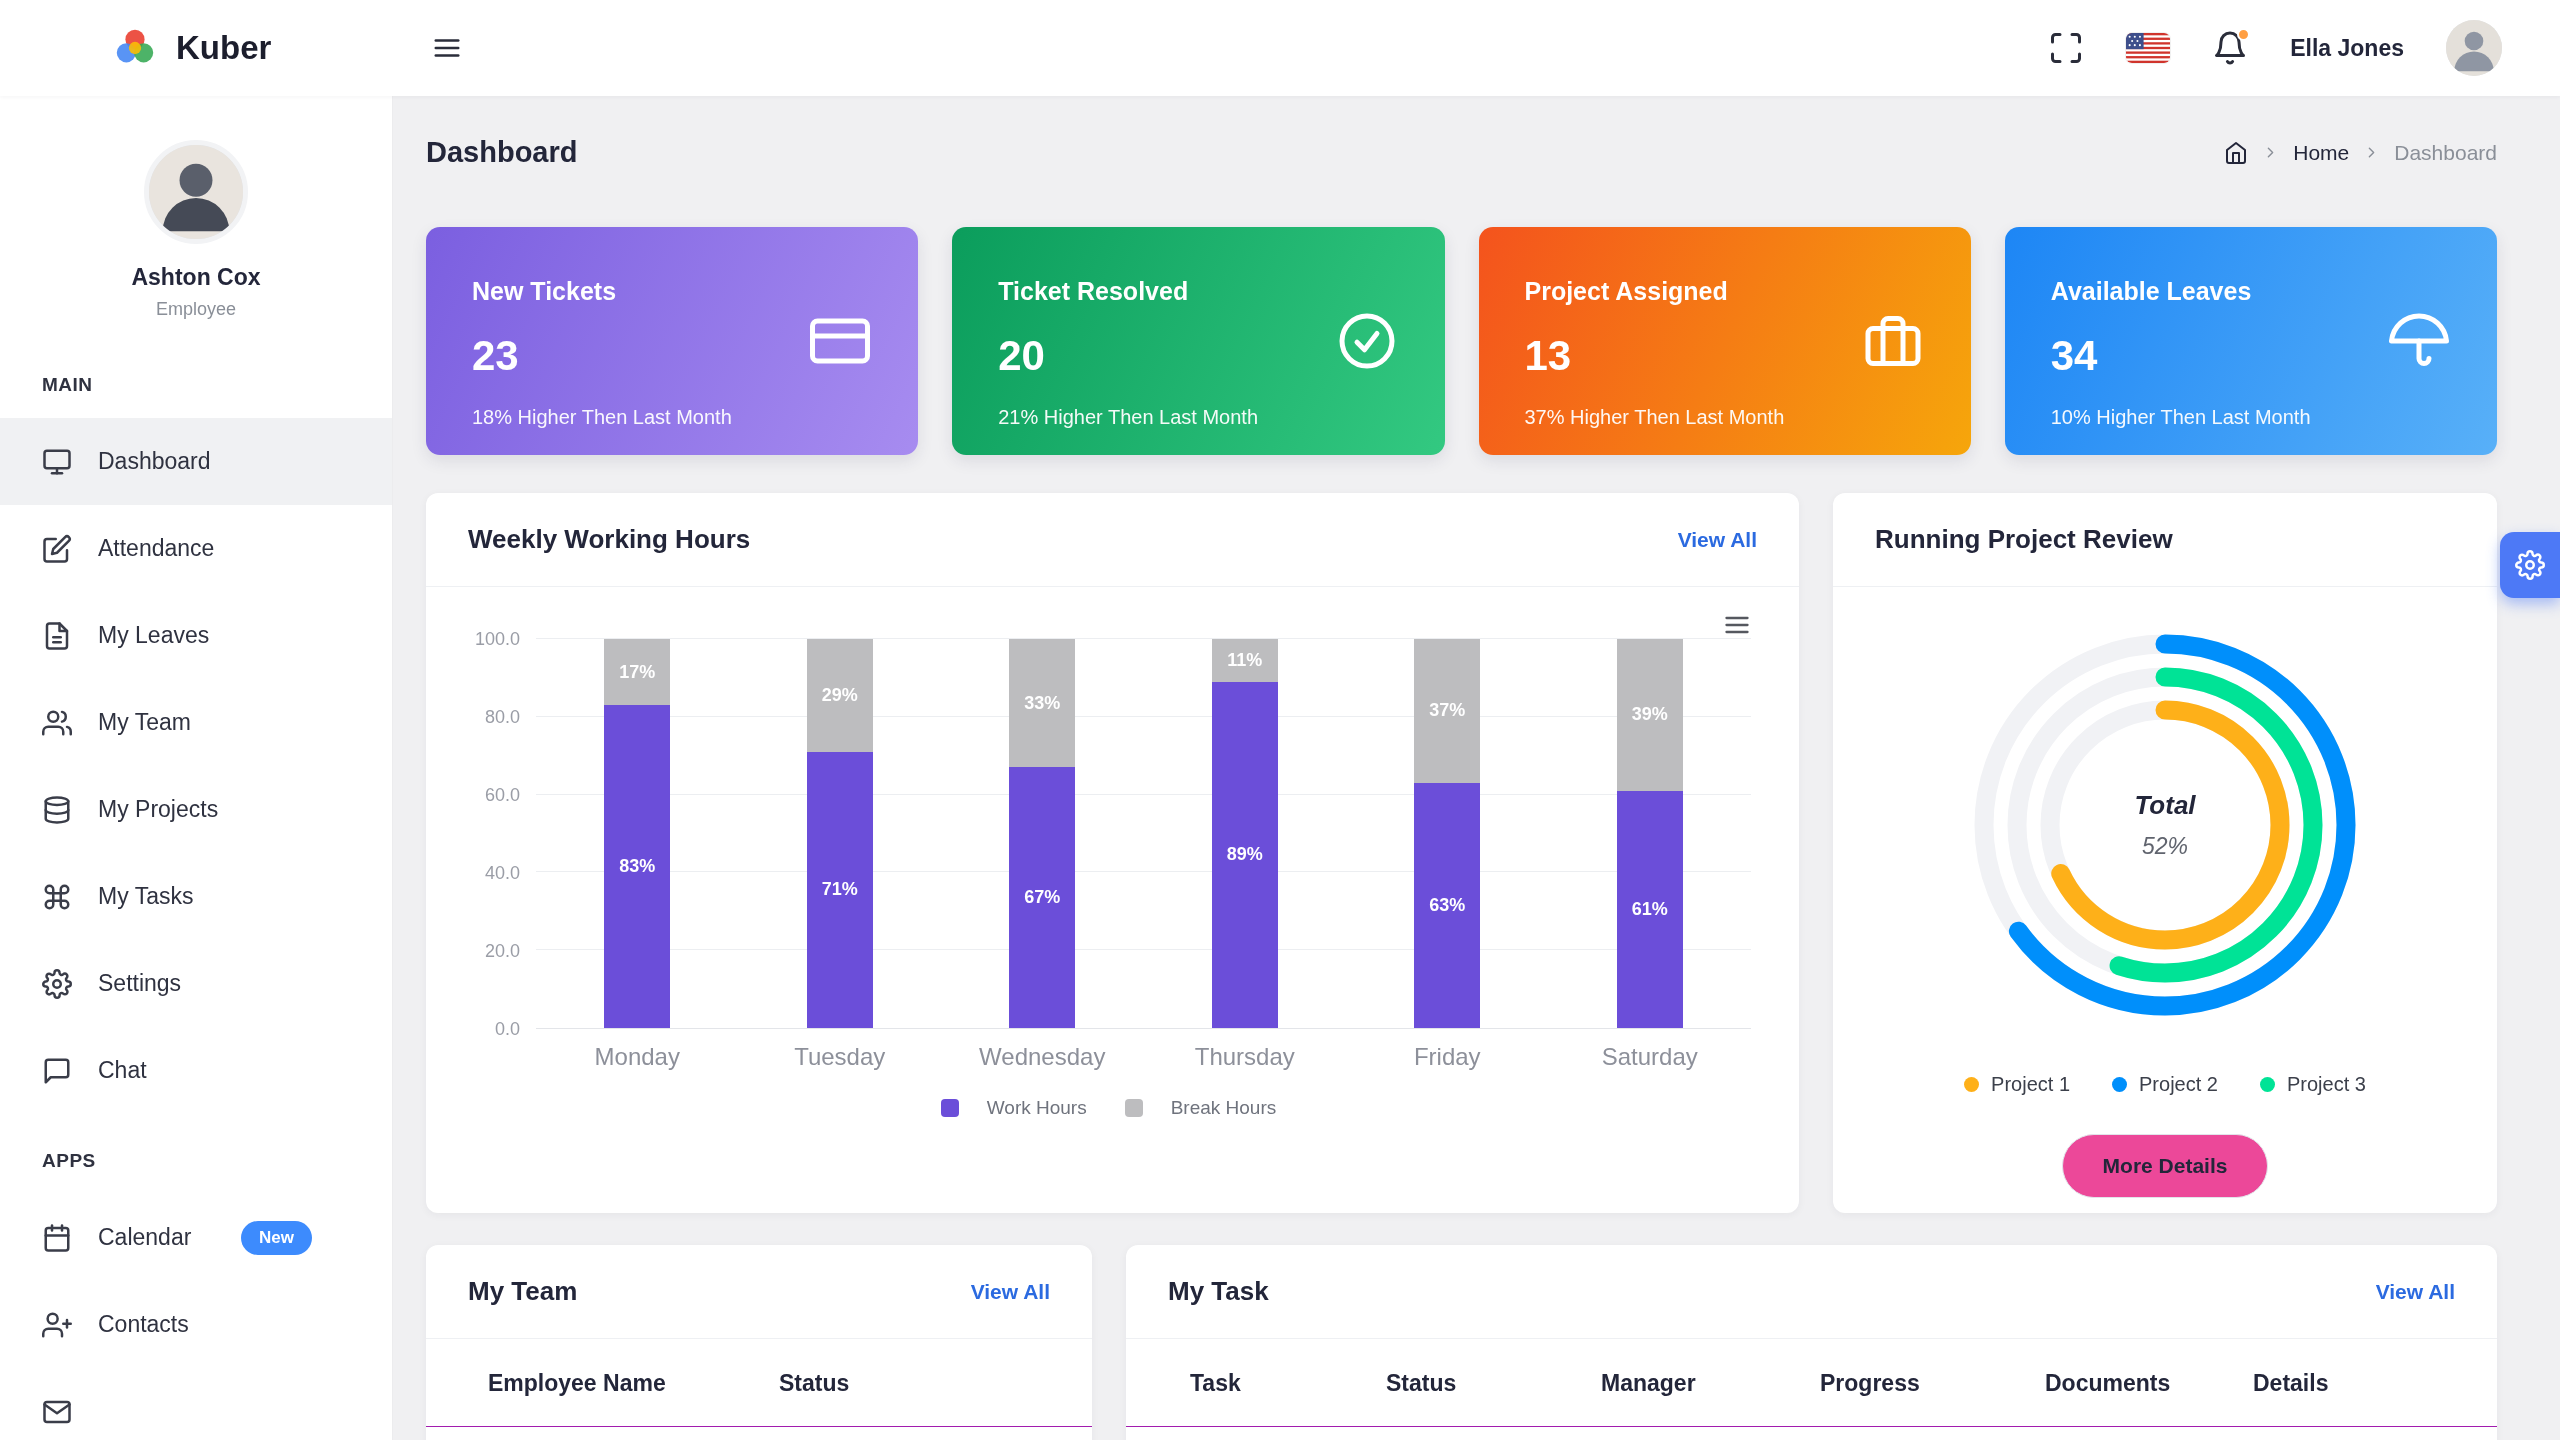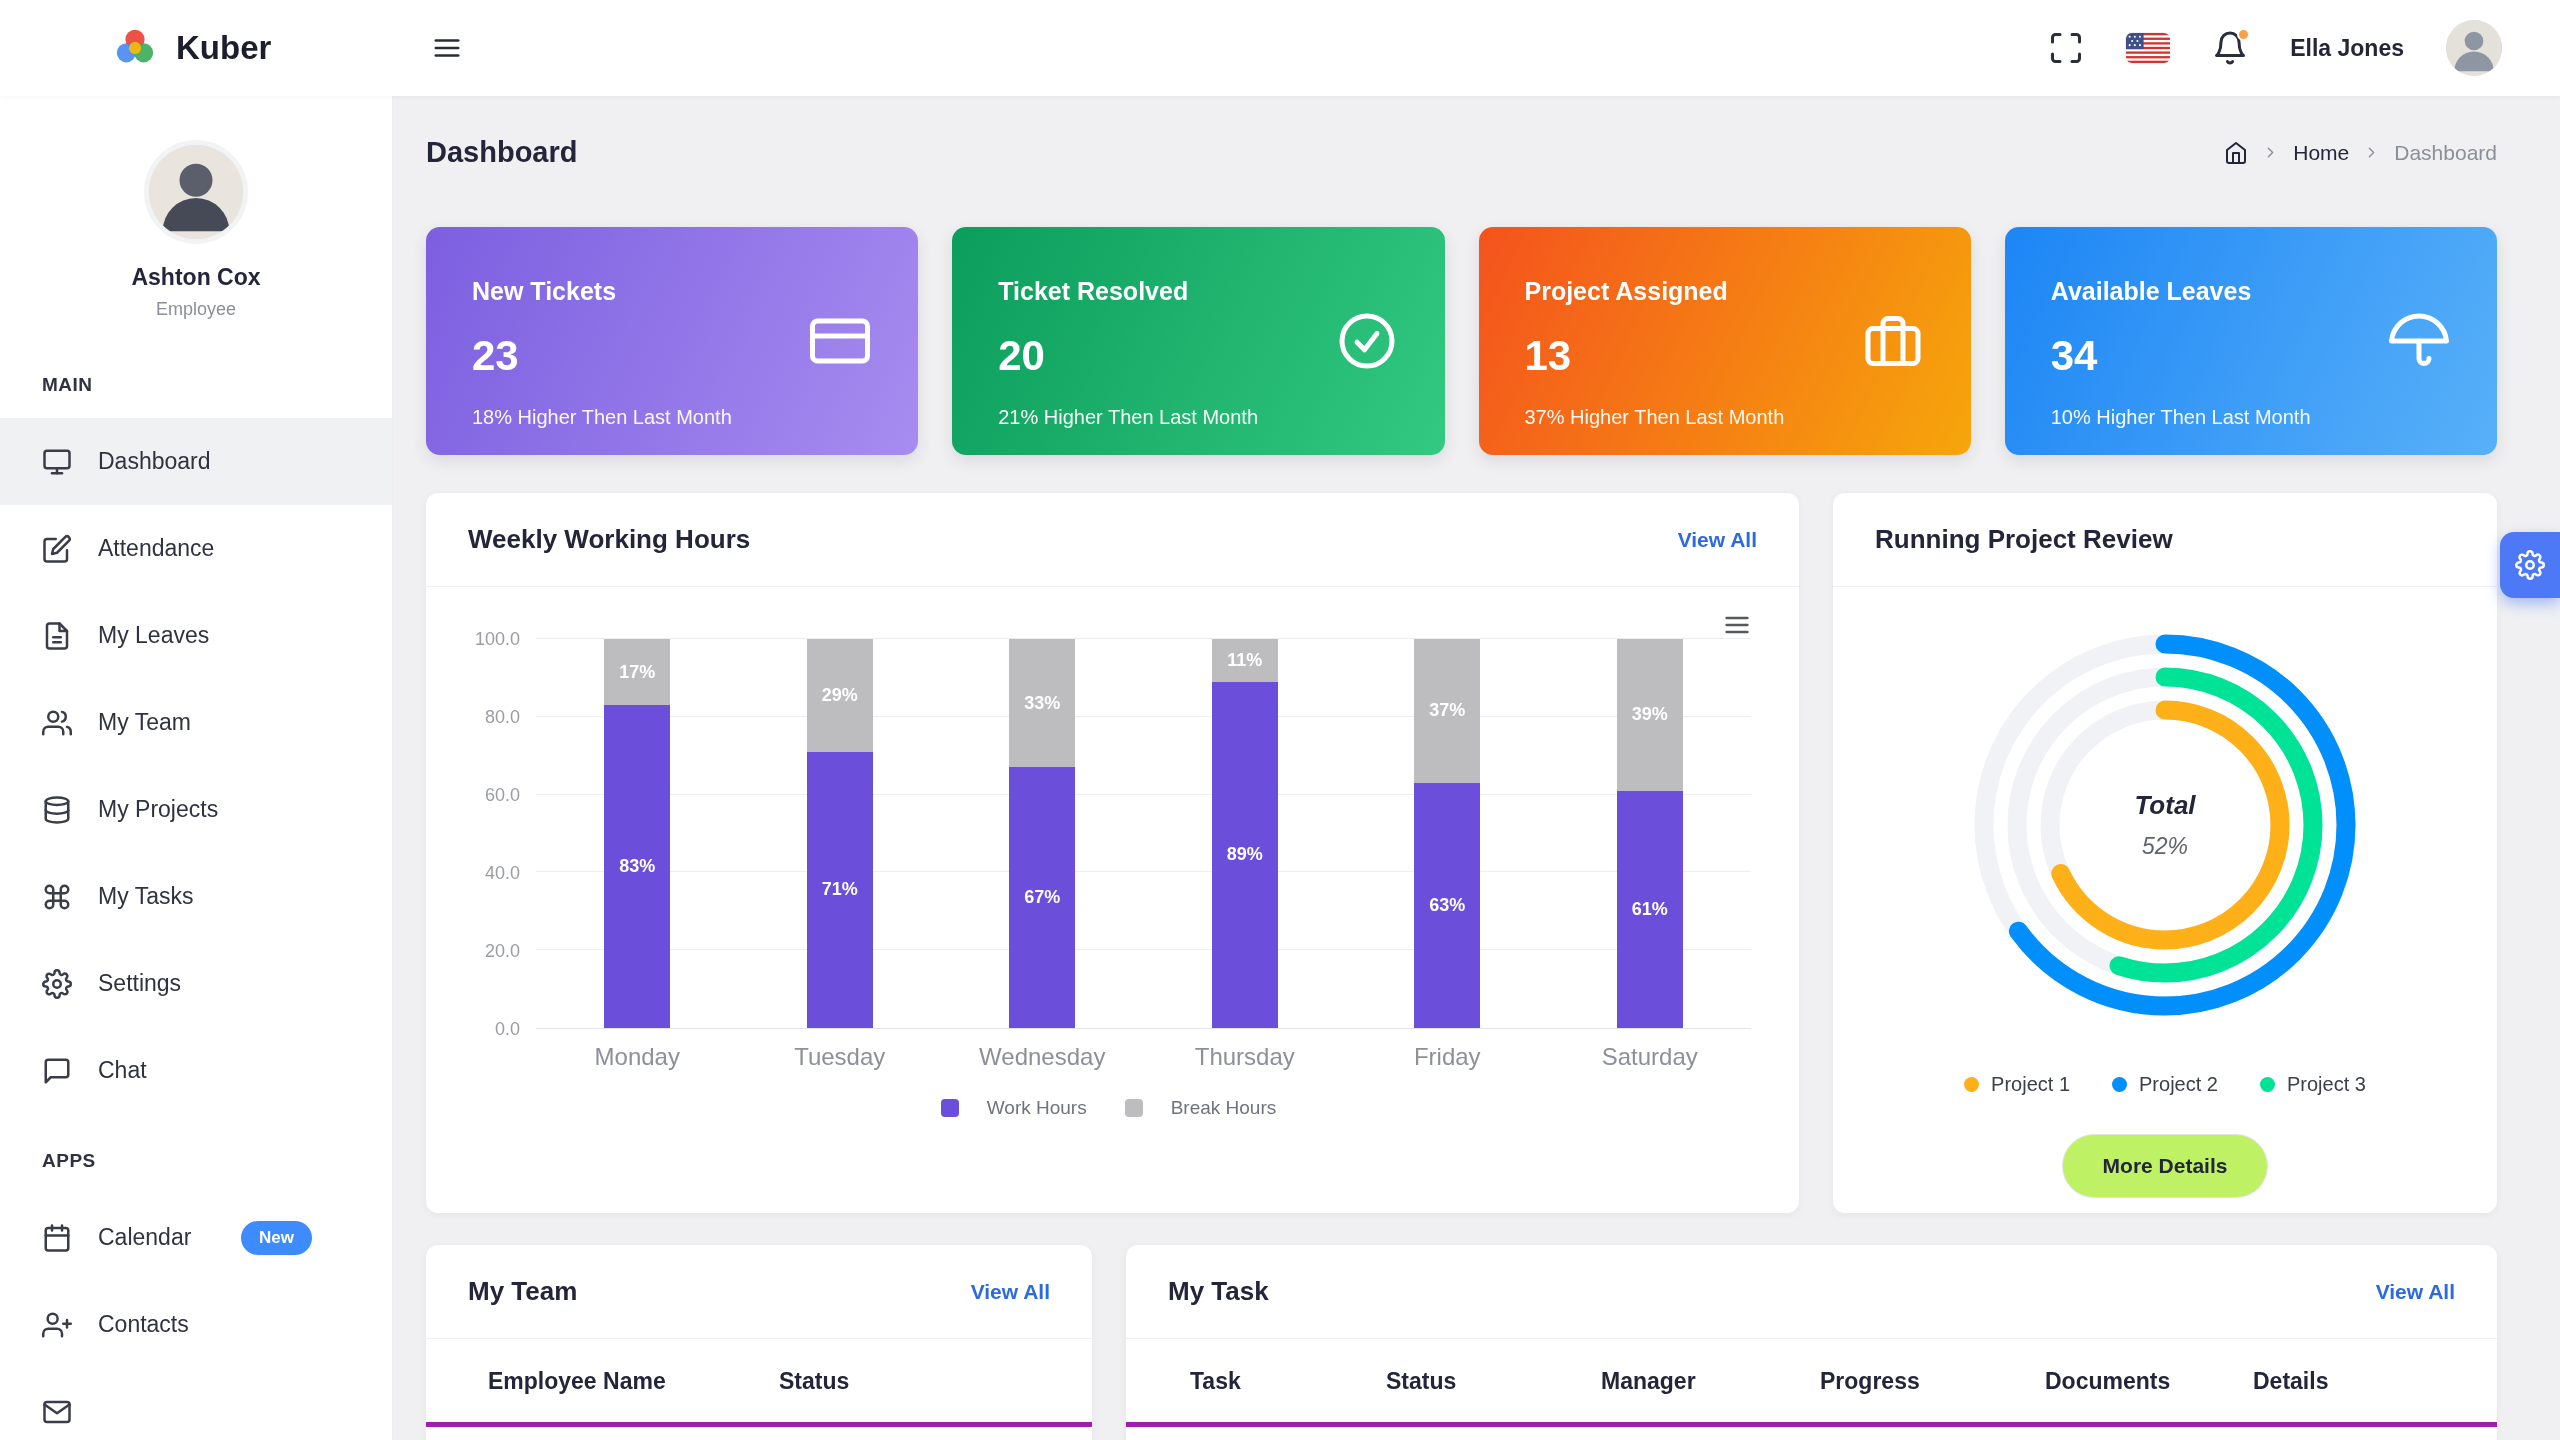--- a/index.html
+++ b/index.html
@@ -92,27 +92,27 @@
   
   .review-body{display:flex;flex-direction:column;align-items:center;padding-top:18px;}
   .donut-wrap{position:relative;width:440px;height:440px;}
   .donut-wrap svg{width:100%;height:100%;}
   .donut-center{position:absolute;inset:0;display:flex;flex-direction:column;align-items:center;justify-content:center;gap:12px;font-style:italic;}
   .donut-label{font-size:26px;font-weight:700;color:#23263a;}
   .donut-value{font-size:23px;color:#60646e;}
   .review-legend{display:flex;align-items:center;gap:42px;margin-top:28px;}
   .rl-item{display:flex;align-items:center;gap:12px;font-size:20px;color:#3c404b;cursor:pointer;}
   .rl-dot{width:15px;height:15px;border-radius:50%;}
-  .more-btn{margin-top:38px;border:1px solid #e1e4ea;border-radius:999px;padding:19px 40px;font-size:21px;font-weight:600;color:#23263a;background:#bef264;cursor:pointer;}
+  .more-btn{margin-top:38px;border:1px solid #e1e4ea;border-radius:999px;padding:19px 40px;font-size:21px;font-weight:600;color:#23263a;background:#ec4899;cursor:pointer;}
 
   
   .row3{display:flex;gap:34px;margin-top:32px;align-items:flex-start;}
   .team-card{width:666px;flex:none;min-height:400px;}
   .task-card{flex:1;min-height:400px;}
-  .table-head{position:relative;height:88px;border-bottom:5px solid #a21caf;}
+  .table-head{position:relative;height:88px;border-bottom:1px solid #a21caf;}
   .th{position:absolute;top:50%;transform:translateY(-50%);font-size:23px;font-weight:700;color:#23263a;white-space:nowrap;}
 
   
   .float-gear{position:fixed;top:532px;right:0;width:60px;height:66px;background:#4d79f6;border:none;border-radius:14px 0 0 14px;display:flex;align-items:center;justify-content:center;color:#fff;cursor:pointer;z-index:40;box-shadow:0 6px 14px rgba(77,121,246,.45);}
   .float-gear .ic{width:30px;height:30px;}
 </style>
 </head>
 <body>
 
 <header class="topbar">

